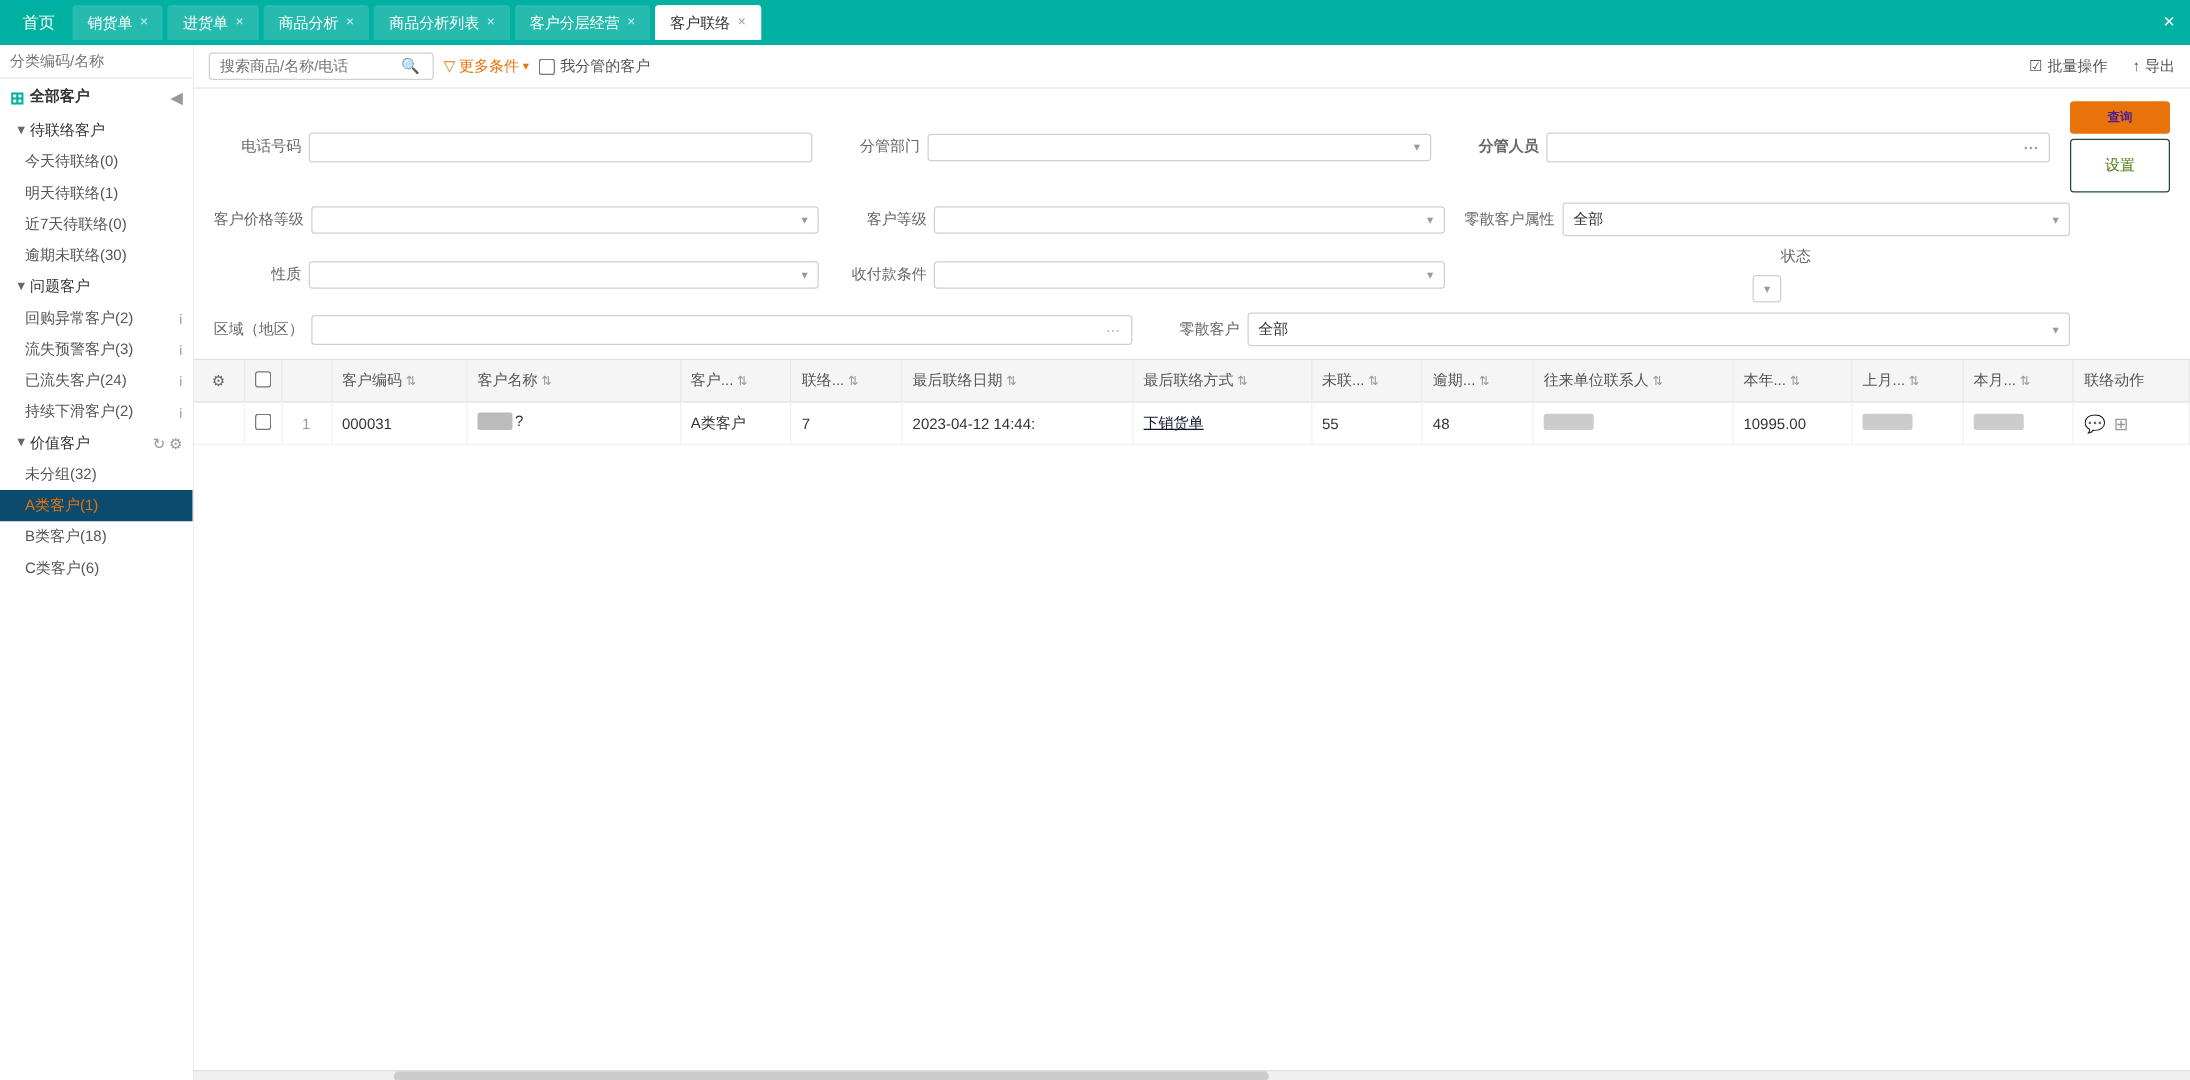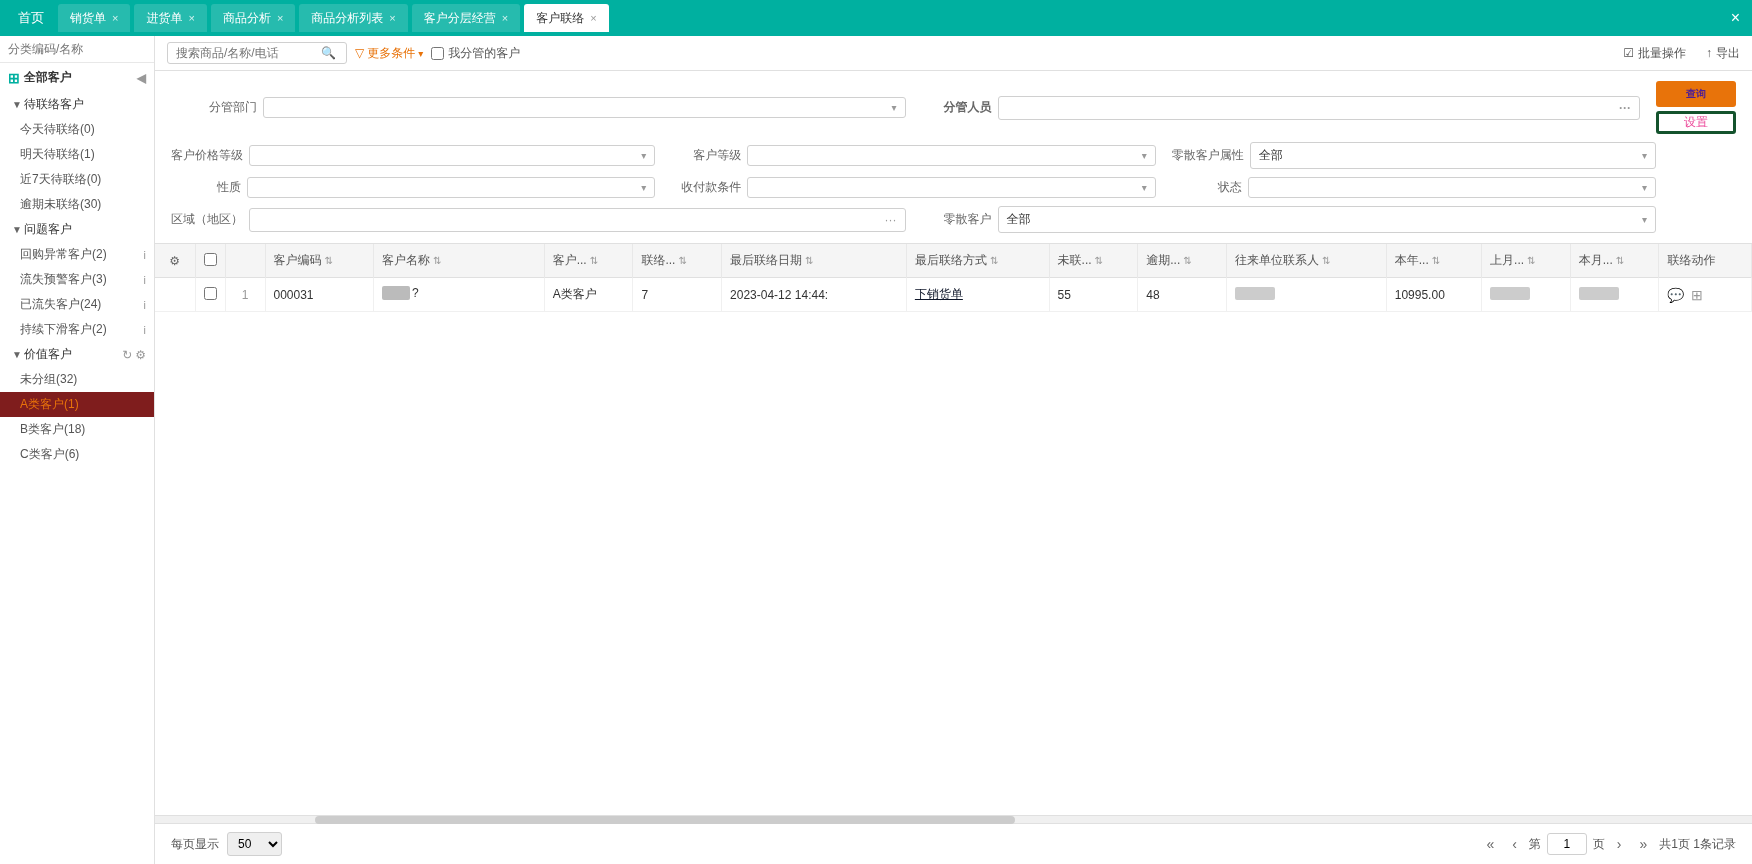--- a/index.html
+++ b/index.html
@@ -110,21 +110,21 @@
     .sidebar-item {
       padding: 4px 8px 4px 20px;
       color: #555;
       cursor: pointer;
       font-size: 12px;
       display: flex;
       align-items: center;
       justify-content: space-between;
     }
     .sidebar-item.active {
-      background: #7f1d1d;
+      background: #0c4a6e;
       color: #e8730a;
       font-weight: 500;
     }
     .sidebar-item .item-icon {
       color: #999;
       font-size: 11px;
     }
 
     
     .content-area {
@@ -258,24 +258,24 @@
       color: #4c1d95;
       border: none;
       border-radius: 3px;
       padding: 6px 18px;
       cursor: pointer;
       font-size: 10px;
       font-weight: bold;
     }
     .btn-settings {
       background: #fff;
-      color: #ec4899;
-      border: 3px solid #14532d;
+      color: #4d7c0f;
+      border: 1px solid #14532d;
       border-radius: 3px;
-      padding: 0 14px;
+      padding: 12px 14px;
       cursor: pointer;
       font-size: 12px;
     }
     .query-btns {
       display: flex;
       flex-direction: column;
       gap: 4px;
       justify-content: flex-end;
       min-width: 80px;
     }
@@ -569,20 +569,24 @@
       </div>
       <div class="export-btn" style="margin-left:12px;">
         <span>↑</span>
         <span>导出</span>
       </div>
     </div>
 
     <div class="filter-form">
 
       <div class="filter-row">
+        <div class="filter-cell">
+          <span class="filter-label">电话号码</span>
+          <input class="filter-input" type="text" style="">
+        </div>
         <div class="filter-cell" style="margin-left:16px;">
           <span class="filter-label">分管部门</span>
           <div class="filter-select">
             <span></span>
             <span class="caret">▾</span>
           </div>
         </div>
         <div class="filter-cell" style="margin-left:16px;font-weight:bold;">
           <span class="filter-label">分管人员</span>
           <div class="filter-select-dots">
@@ -629,21 +633,21 @@
             <span class="caret">▾</span>
           </div>
         </div>
         <div class="filter-cell" style="margin-left:16px;">
           <span class="filter-label">收付款条件</span>
           <div class="filter-select">
             <span></span>
             <span class="caret">▾</span>
           </div>
         </div>
-        <div class="filter-cell" style="margin-left:16px;">
+        <div class="filter-cell" style="margin-left:16px;flex-direction:column;">
           <span class="filter-label">状态</span>
           <div class="filter-select">
             <span></span>
             <span class="caret">▾</span>
           </div>
         </div>
         <div style="min-width:80px;"></div>
       </div>
 
       <div class="filter-row">
@@ -793,35 +797,15 @@
             </td>
           </tr>
         </tbody>
       </table>
     </div>
 
     <div class="scrollbar-container">
       <div class="scrollbar-thumb"></div>
     </div>
 
-    <div class="pagination">
-      <div class="pagination-left">
-        <span>每页显示</span>
-        <select class="page-size-select">
-          <option>50</option>
-          <option>100</option>
-          <option>200</option>
-        </select>
-      </div>
-      <div class="pagination-right">
-        <span class="page-btn">«</span>
-        <span class="page-btn">‹</span>
-        <span>第</span>
-        <input class="page-input" type="text" value="1" style="">
-        <span>页</span>
-        <span class="page-btn">›</span>
-        <span class="page-btn">»</span>
-        <span>共1页 1条记录</span>
-      </div>
-    </div>
 
   </div>
 </div>
 
 </body></html>

